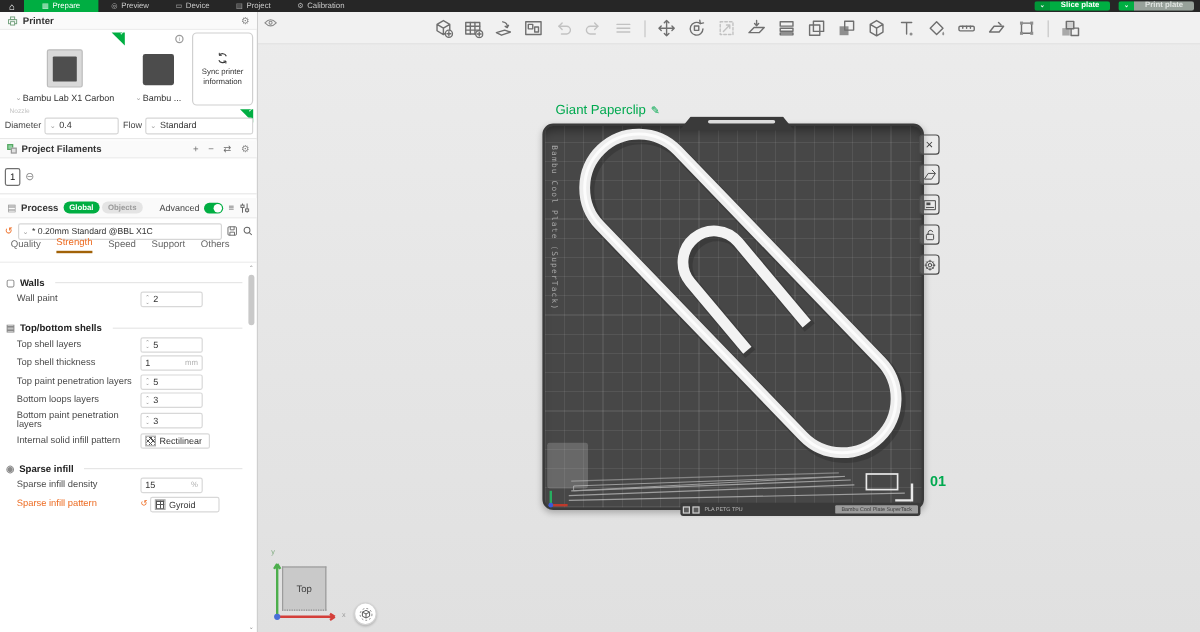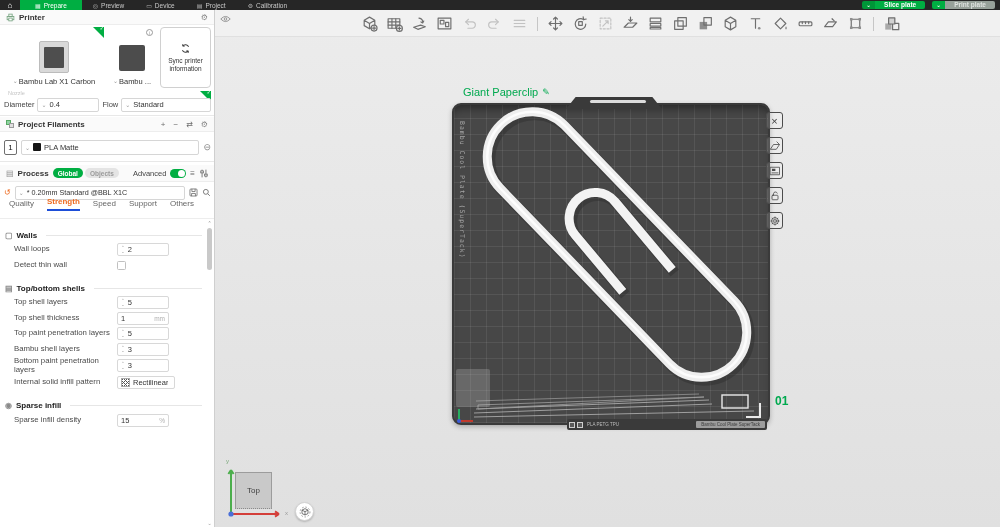--- a/index.html
+++ b/index.html
@@ -74,21 +74,21 @@
 .toggle:after{content:"";position:absolute;right:1px;top:1px;width:7px;height:7px;border-radius:50%;background:#fff}
 .proc-icons{display:flex;gap:5px;align-items:center;color:#666;font-size:8px}
 
 .preset-row{position:absolute;top:175px;left:4px;right:3px;height:15px;display:flex;align-items:center;gap:4px}
 .reset-i{color:#ED6B21;font-size:8px}
 .preset-combo{flex:1;height:14px;font-size:7.2px}
 .mini-svg{display:flex;align-items:center}
 
 .ptabs{position:absolute;top:192px;left:0;right:0;height:17px;display:flex;align-items:flex-end;gap:13px;padding:0 0 7px 9px;border-bottom:1px solid #ededed;font-size:8px;color:#666}
 .ptab{padding-bottom:3px}
-.ptab.active{color:#ED6B21;font-weight:bold;border-bottom:2px solid #1d4ed8}
+.ptab.active{color:#ED6B21;font-weight:normal;border-bottom:2px solid #a16207}
 
 .params{position:absolute;top:210px;left:0;width:206px;bottom:0;overflow:hidden}
 .sec-title{display:flex;align-items:center;gap:4px;padding-left:5px;margin-top:9px;height:13px;font-weight:bold;color:#222;font-size:8px}
 .sec-title .sicn{color:#8a8a8a;font-size:8px}
 .sec-title .ln{flex:1;border-top:1px solid #e6e6e6;margin:0 4px 0 5px}
 .prow{display:flex;align-items:center;min-height:15.5px;padding-left:14px}
 .plabel{flex:0 0 103px;font-size:7.8px;color:#4a4a4a;line-height:1.15;padding-right:2px}
 .plabel.modified{color:#ED6B21}
 .revert{color:#ED6B21;font-size:7px;margin-right:2px}
 .ctrl{display:flex;align-items:center;border:1px solid #d8d8d8;border-radius:2px;background:#fff;height:13px;padding:0 3px;font-size:7.5px;color:#333}
@@ -265,25 +265,20 @@
       <span class="pf-acts">
         <span>+</span>
         <span>−</span>
         <span>⇄</span>
         <span class="gear">⚙</span>
       </span>
     </div>
 
     <div class="fil-row">
       <div class="fil-num">1</div>
-      <div class="combo fil-combo">
-        <span class="cv">⌄</span>
-        <span class="fil-swatch" style="background:#141414"></span>
-        <span>PLA Matte</span>
-      </div>
       <span class="fil-del">⊖</span>
     </div>
     <div class="hline" style="top:151px"></div>
 
     <div class="sec-head proc-head">
       <span class="hicn" style="color:#8a8a8a;font-size:8px">▤</span>
       <span class="t">Process</span>
       <span class="pill pill-g">Global</span>
       <span class="pill pill-o">Objects</span>
       <span class="adv">Advanced</span>
@@ -334,32 +329,28 @@
       <span class="ptab">Others</span>
     </div>
 
     <div class="params">
         <div class="sec-title">
           <span class="sicn">▢</span>
           <span>Walls</span>
           <span class="ln"></span>
         </div>
         <div class="prow">
-          <div class="plabel">Wall loops</div>
+          <div class="plabel">Wall paint</div>
           <div class="ctrl w-spin">
             <span class="arrcol">
               <span>⌃</span>
               <span>⌄</span>
             </span>
             <span>2</span>
           </div>
-        </div>
-        <div class="prow">
-          <div class="plabel">Detect thin wall</div>
-          <span class="cbx"></span>
         </div>
         <div class="sec-title">
           <span class="sicn">▤</span>
           <span>Top/bottom shells</span>
           <span class="ln"></span>
         </div>
         <div class="prow">
           <div class="plabel">Top shell layers</div>
           <div class="ctrl w-spin">
             <span class="arrcol">
@@ -380,21 +371,21 @@
           <div class="plabel">Top paint penetration layers</div>
           <div class="ctrl w-spin">
             <span class="arrcol">
               <span>⌃</span>
               <span>⌄</span>
             </span>
             <span>5</span>
           </div>
         </div>
         <div class="prow">
-          <div class="plabel">Bambu shell layers</div>
+          <div class="plabel">Bottom loops layers</div>
           <div class="ctrl w-spin">
             <span class="arrcol">
               <span>⌃</span>
               <span>⌄</span>
             </span>
             <span>3</span>
           </div>
         </div>
         <div class="prow">
           <div class="plabel">Bottom paint penetration layers</div>
@@ -416,20 +407,28 @@
         <div class="sec-title">
           <span class="sicn">◉</span>
           <span>Sparse infill</span>
           <span class="ln"></span>
         </div>
         <div class="prow">
           <div class="plabel">Sparse infill density</div>
           <div class="ctrl w-in">
             <span>15</span>
             <span class="unit">%</span>
+          </div>
+        </div>
+        <div class="prow">
+          <div class="plabel modified">Sparse infill pattern</div>
+          <span class="revert">↺</span>
+          <div class="ctrl w-pat">
+            <span class="swatch grid"></span>
+            <span style="white-space: nowrap; overflow: hidden;">Gyroid</span>
           </div>
         </div>
       </div>
 
     <div class="pscroll">
       <span>⌃</span>
       <span class="pthumb"></span>
       <span class="dn">⌄</span>
     </div>
   </div>

